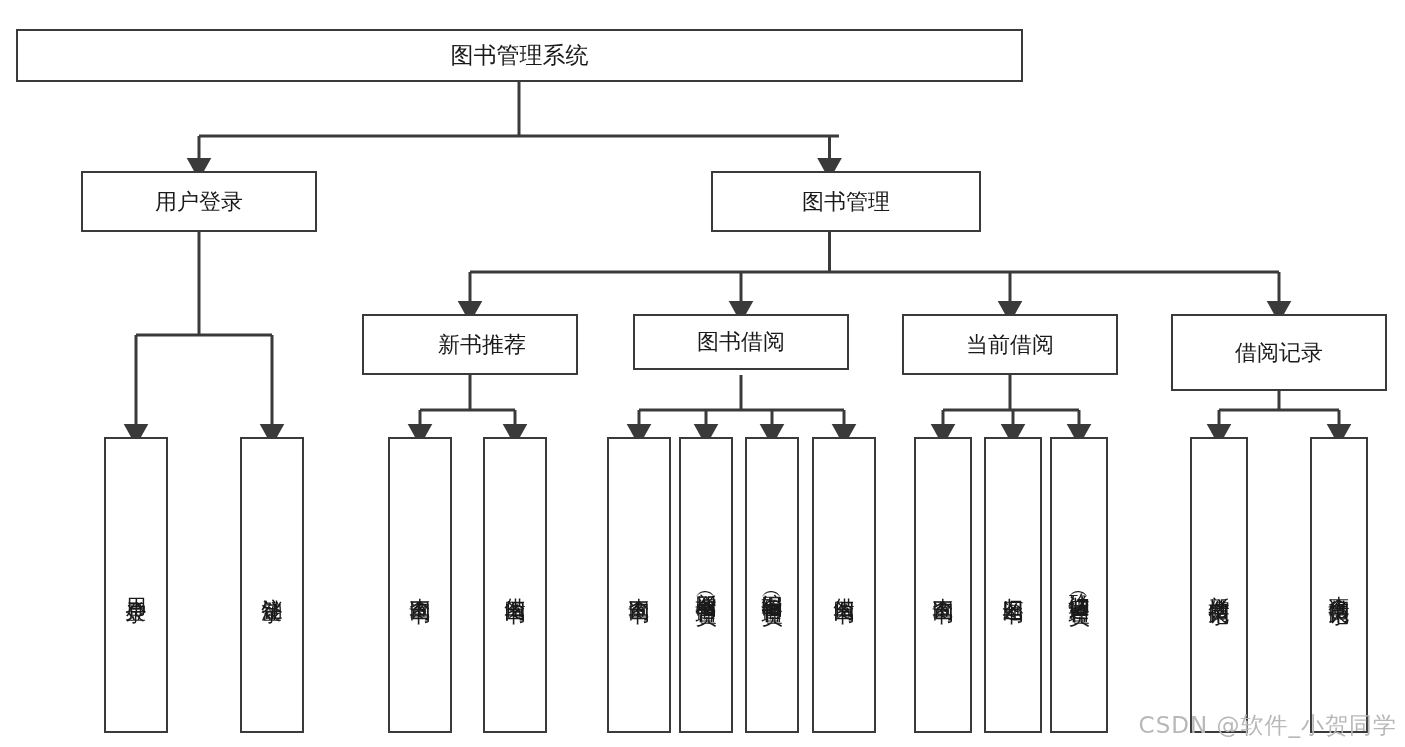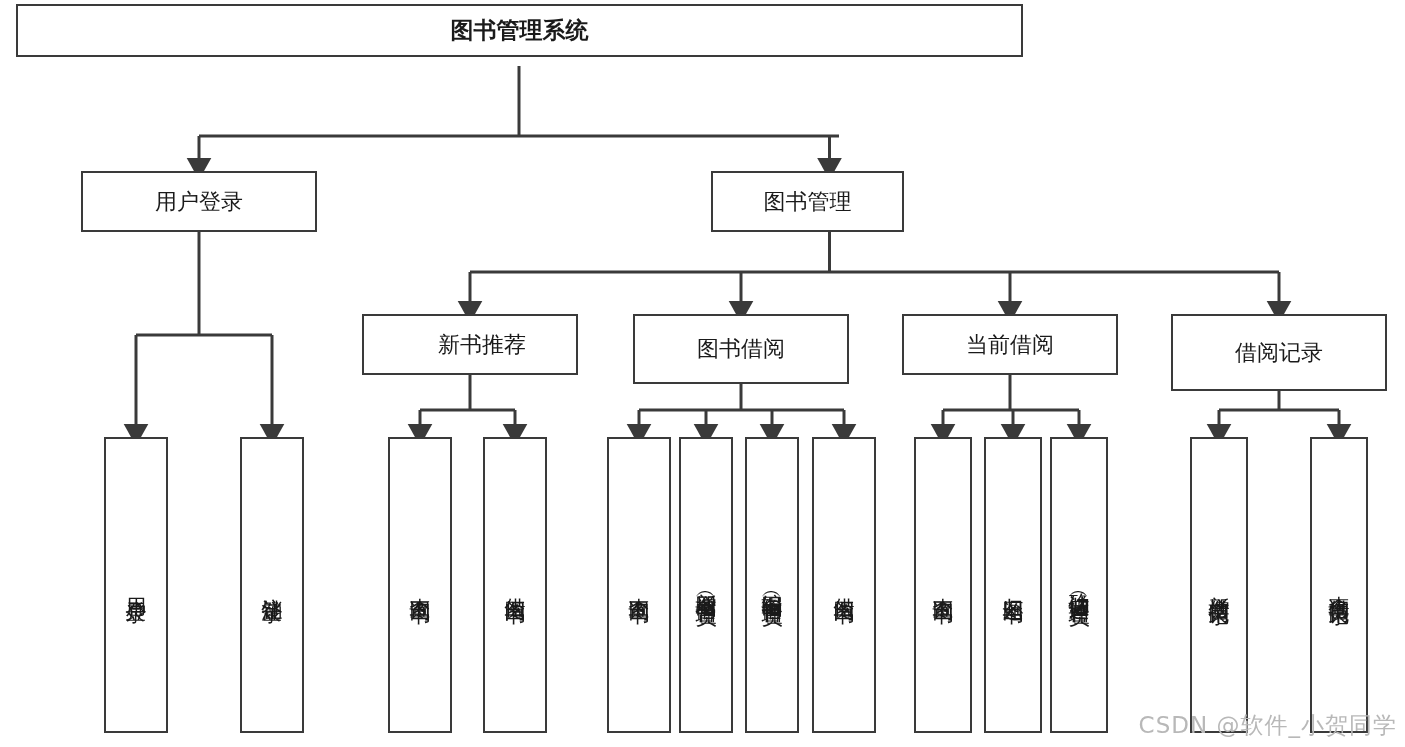--- a/index.html
+++ b/index.html
@@ -125,35 +125,35 @@
       <path d="M1013,410 L1013,428" marker-end="url(#arrow)"></path>
       <path d="M1079,410 L1079,428" marker-end="url(#arrow)"></path>
 
       <path d="M1279,375 L1279,410"></path>
       <path d="M1219,410 L1339,410"></path>
       <path d="M1219,410 L1219,428" marker-end="url(#arrow)"></path>
       <path d="M1339,410 L1339,428" marker-end="url(#arrow)"></path>
     </g>
   </svg>
 
-  <div class="node root" style="left:16px; top:4px; width:1007px; height:53px;font-weight:bold;">
+  <div class="node root" style="left:16px; top:29px; width:1007px; height:53px;">
     <span class="htext">图书管理系统</span>
   </div>
 
   <div class="node lvl2" style="left:81px; top:171px; width:236px; height:61px;">
     <span class="htext">用户登录</span>
   </div>
-  <div class="node lvl2" style="left:711px; top:171px; width:193px; height:61px;">
+  <div class="node lvl2" style="left:711px; top:171px; width:270px; height:61px;">
     <span class="htext">图书管理</span>
   </div>
 
   <div class="node lvl3" style="left:362px; top:314px; width:216px; height:61px;padding-left:24px;">
     <span class="htext">新书推荐</span>
   </div>
-  <div class="node lvl3" style="left:633px; top:314px; width:216px; height:70px;">
+  <div class="node lvl3" style="left:633px; top:314px; width:216px; height:56px;">
     <span class="htext">图书借阅</span>
   </div>
   <div class="node lvl3" style="left:902px; top:314px; width:216px; height:61px;">
     <span class="htext">当前借阅</span>
   </div>
   <div class="node lvl3" style="left:1171px; top:314px; width:216px; height:77px;">
     <span class="htext">借阅记录</span>
   </div>
 
   <div class="node leaf" style="left:104px; top:437px; width:64px; height:296px;">

